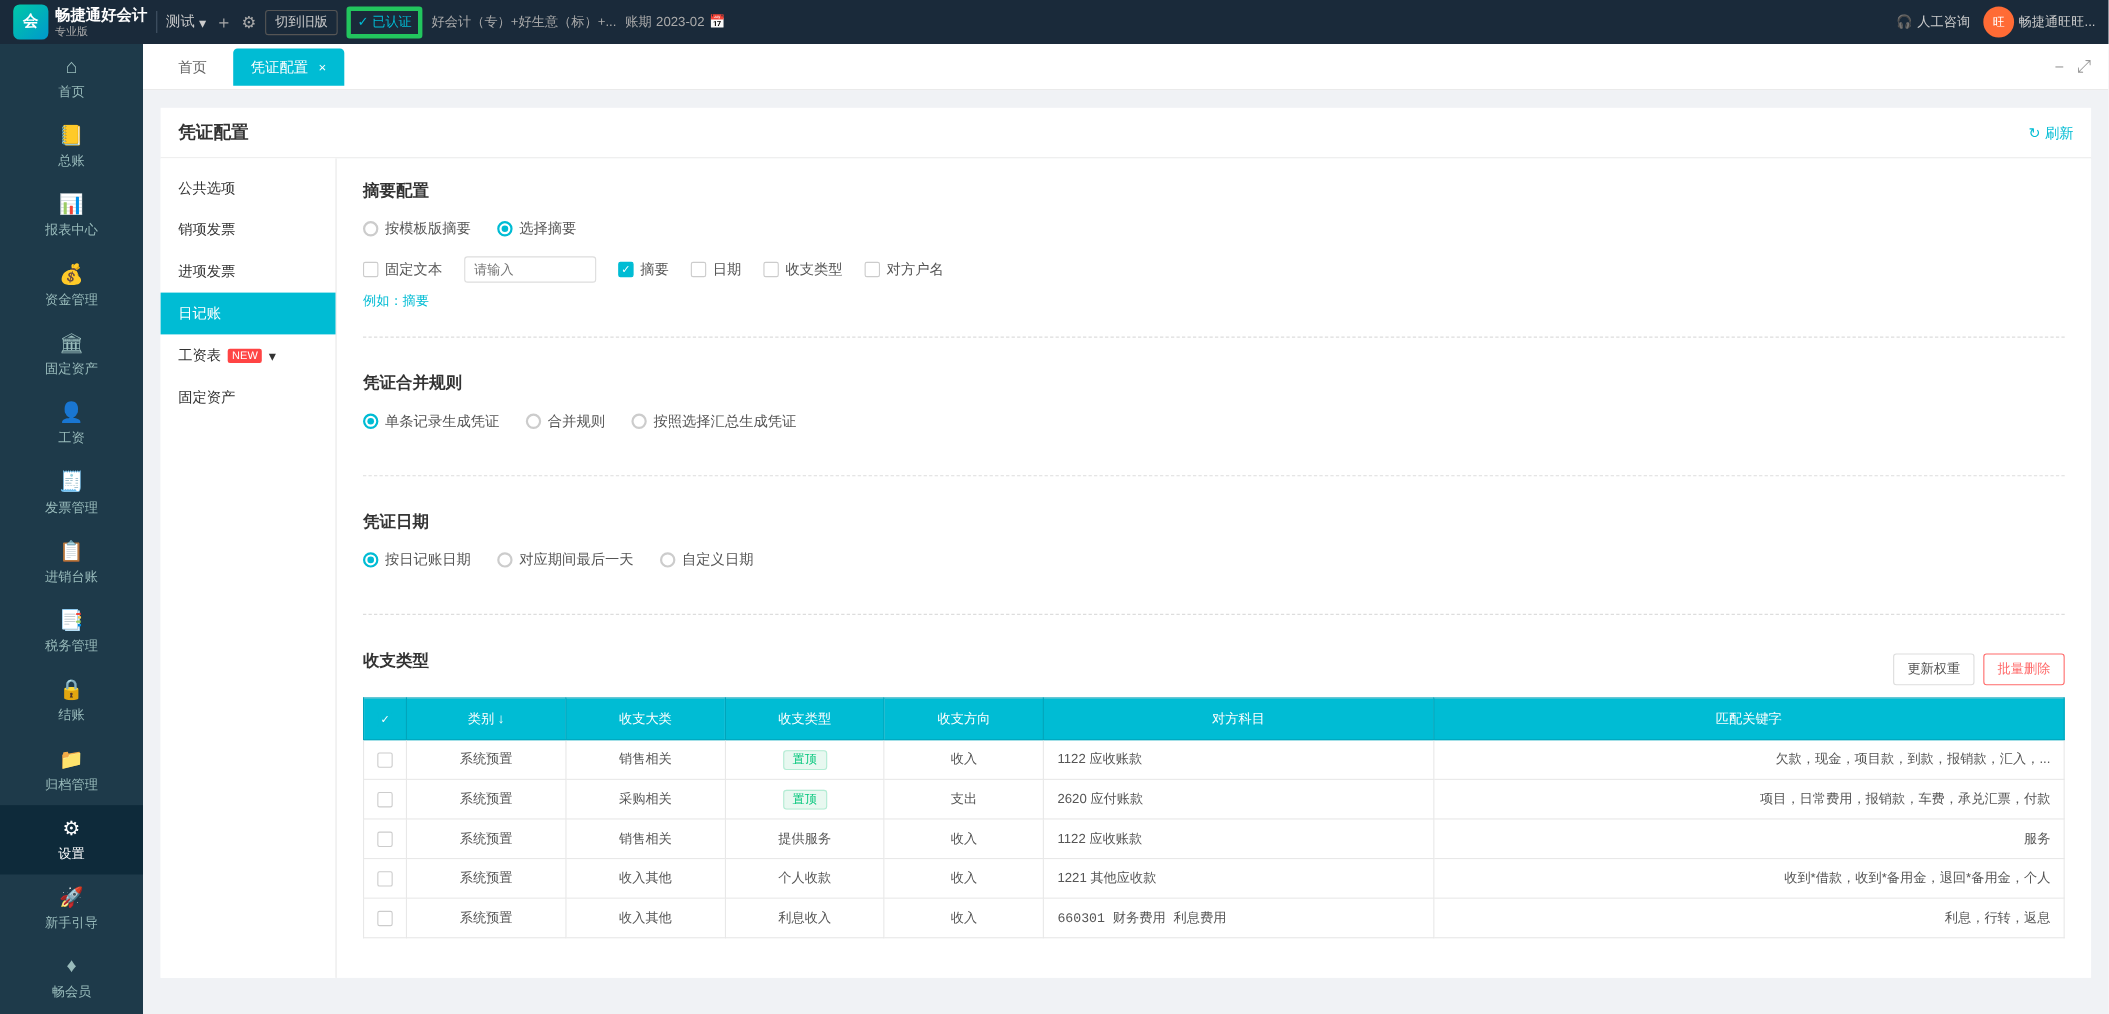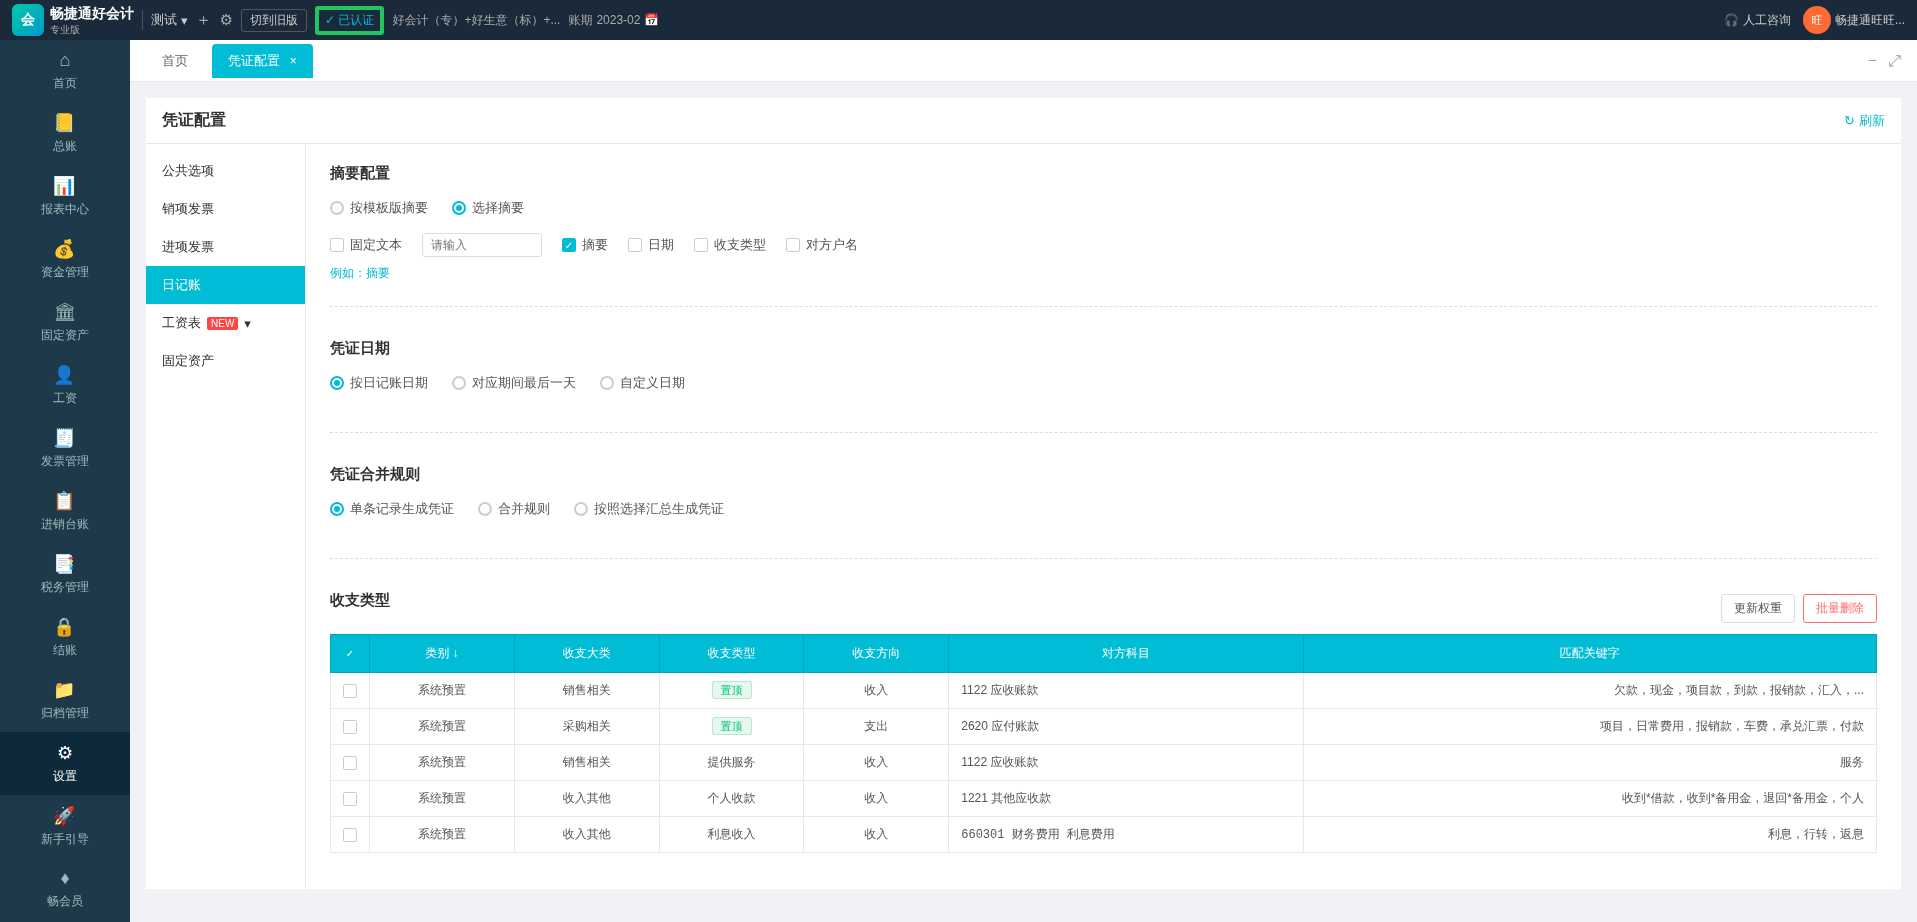--- a/index.html
+++ b/index.html
@@ -282,51 +282,51 @@
                 </label>
                 <label class="checkbox-item">
                   <div class="checkbox-box"></div>
                   <span>对方户名</span>
                 </label>
               </div>
               <div class="example-text">例如：摘要</div>
             </div>
 
             <div class="config-section">
+              <div class="section-title">凭证合并规则</div>
+              <div class="radio-group">
+                <label class="radio-item">
+                  <div class="radio-circle checked"></div>
+                  <span>单条记录生成凭证</span>
+                </label>
+                <label class="radio-item">
+                  <div class="radio-circle"></div>
+                  <span>合并规则</span>
+                </label>
+                <label class="radio-item">
+                  <div class="radio-circle"></div>
+                  <span>按照选择汇总生成凭证</span>
+                </label>
+              </div>
+            </div>
+
+            <div class="config-section">
               <div class="section-title">凭证日期</div>
               <div class="radio-group">
                 <label class="radio-item">
                   <div class="radio-circle checked"></div>
                   <span>按日记账日期</span>
                 </label>
                 <label class="radio-item">
                   <div class="radio-circle"></div>
                   <span>对应期间最后一天</span>
                 </label>
                 <label class="radio-item">
                   <div class="radio-circle"></div>
                   <span>自定义日期</span>
-                </label>
-              </div>
-            </div>
-
-            <div class="config-section">
-              <div class="section-title">凭证合并规则</div>
-              <div class="radio-group">
-                <label class="radio-item">
-                  <div class="radio-circle checked"></div>
-                  <span>单条记录生成凭证</span>
-                </label>
-                <label class="radio-item">
-                  <div class="radio-circle"></div>
-                  <span>合并规则</span>
-                </label>
-                <label class="radio-item">
-                  <div class="radio-circle"></div>
-                  <span>按照选择汇总生成凭证</span>
                 </label>
               </div>
             </div>
 
             <div class="type-table-section">
               <div class="table-header-row">
                 <div class="section-title">收支类型</div>
                 <div class="table-action-btns">
                   <button class="tbl-btn">更新权重</button>
                   <button class="tbl-btn danger">批量删除</button>

